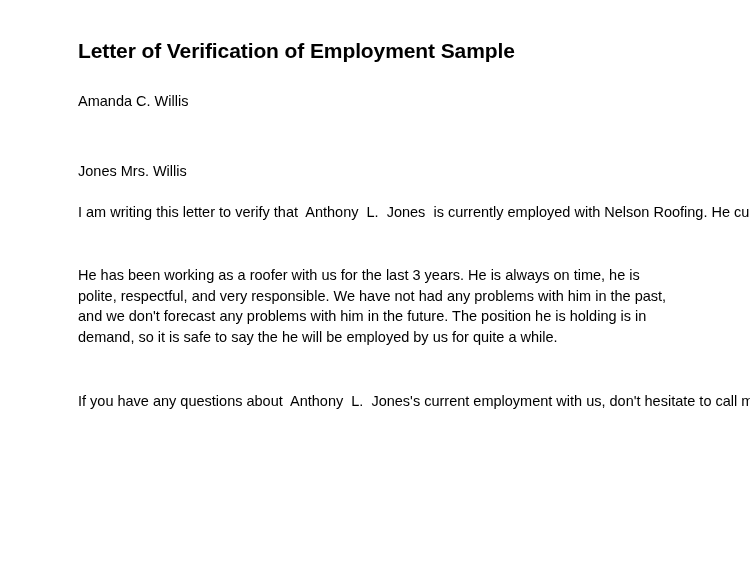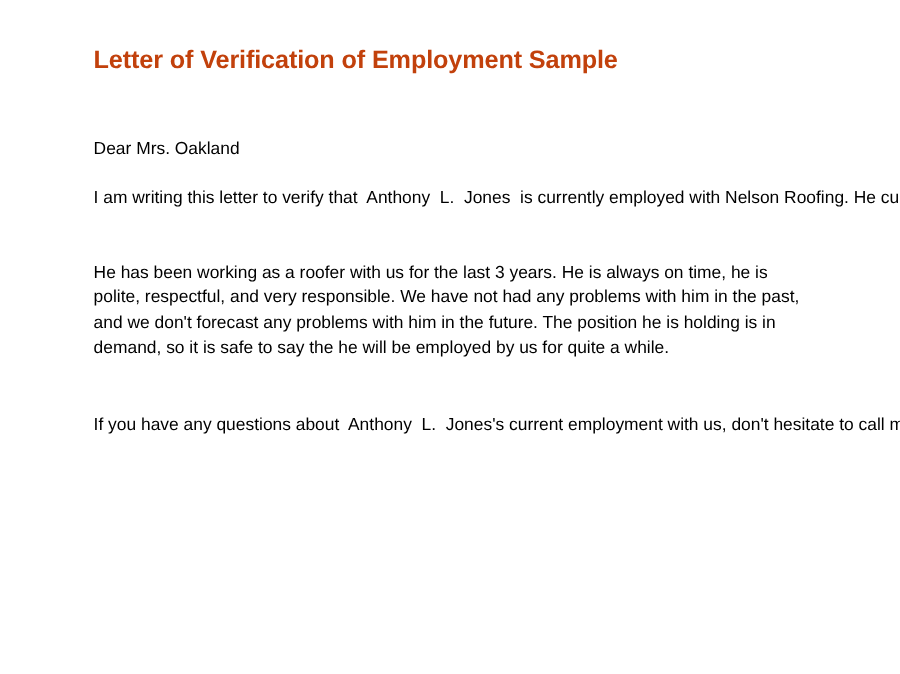--- a/index.html
+++ b/index.html
@@ -24,21 +24,21 @@
     padding: 0 78px;
   }
 
   .doc-title {
     font-size: 21px;
     font-weight: bold;
     line-height: 1.2;
     letter-spacing: -0.1px;
     margin: 0;
     padding-top: 38px;
-    color: #c2410c;
+    color: #000000;
   }
 
   .recipient-name {
     font-size: 14.5px;
     line-height: 1.25;
     margin: 0;
     padding-top: 29px;
   }
 
   .address-block {
@@ -74,23 +74,24 @@
     white-space: pre;
   }
 </style>
 </head>
 <body>
 
 <div class="page">
 
   <h1 class="doc-title">Letter of Verification of Employment Sample</h1>
 
+  <p class="recipient-name">Amanda C. Willis</p>
 
 
-  <p class="salutation">Dear Mrs. Oakland</p>
+  <p class="salutation">Jones Mrs. Willis</p>
 
   <p class="body-para para-first field-value">I am writing this letter to verify that  Anthony  L.  Jones  is currently employed with Nelson Roofing. He currently holds the position of head roofer, the highest ranked manager on a jobsite.</p>
 
   <p class="body-para para-second">He has been working as a roofer with us for the last 3 years. He is always on time, he is polite, respectful, and very responsible. We have not had any problems with him in the past, and we don't forecast any problems with him in the future. The position he is holding is in demand, so it is safe to say the he will be employed by us for quite a while.</p>
 
   <p class="body-para para-third field-value">If you have any questions about  Anthony  L.  Jones's current employment with us, don't hesitate to call me at 342-902-1234.</p>
 
 </div>
 
 </body></html>

